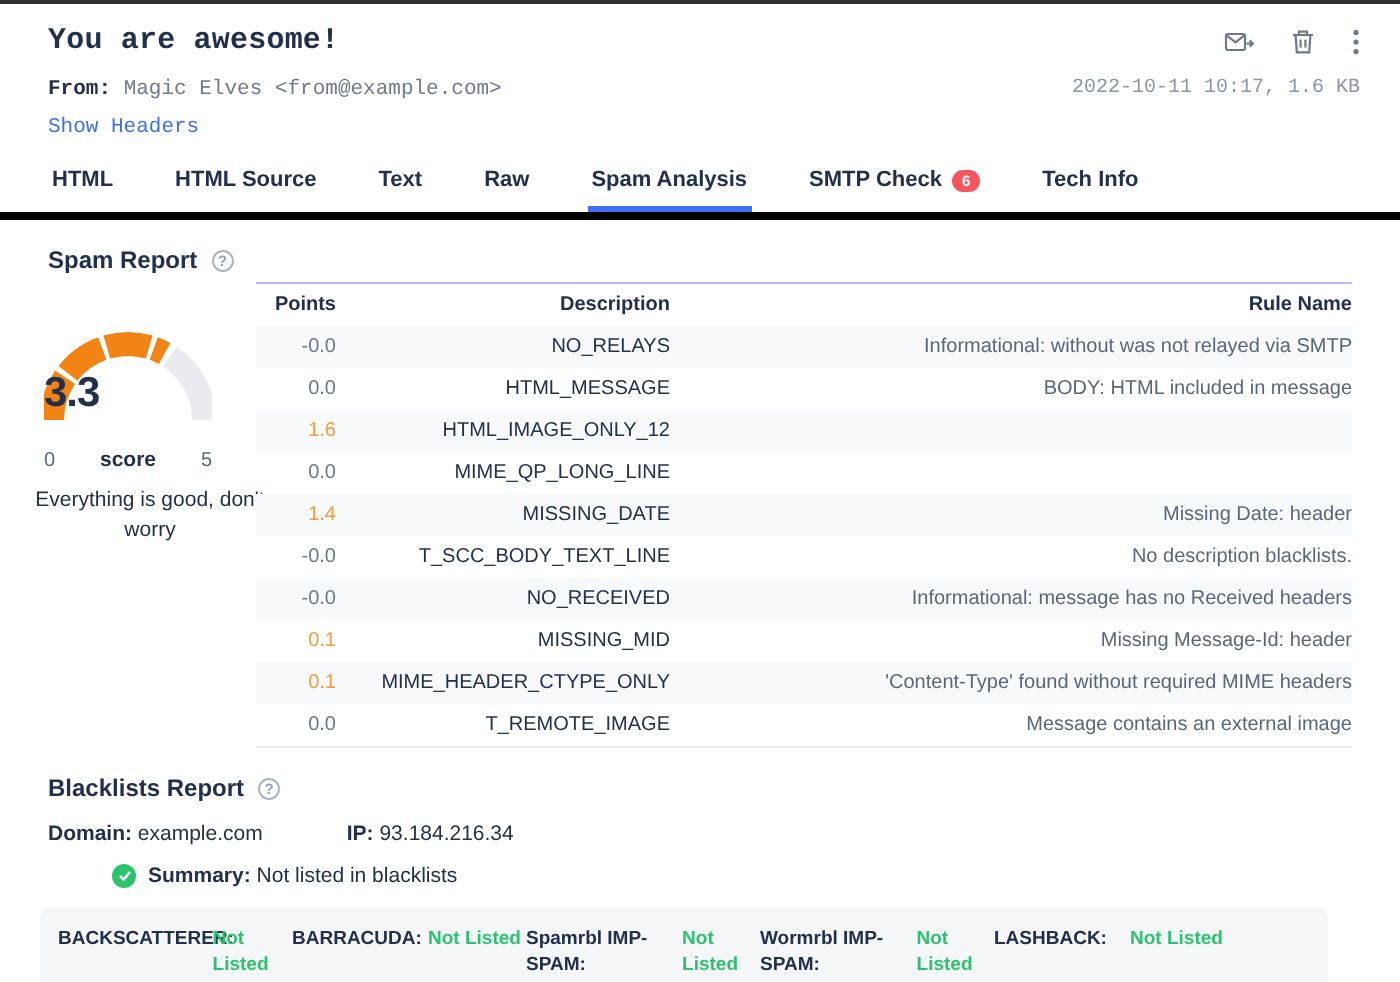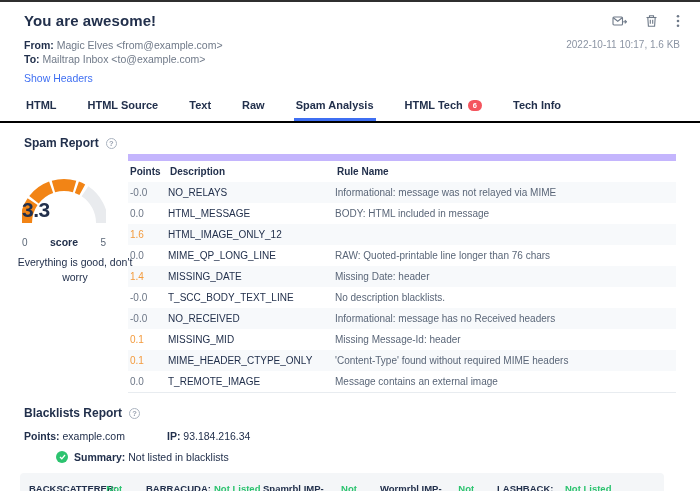--- a/index.html
+++ b/index.html
@@ -1,33 +1,33 @@
 <!DOCTYPE html>
 <html><head>
 <meta charset="utf-8">
 <style>
   * { margin:0; padding:0; box-sizing:border-box; }
   body { background:#ffffff; font-family:"Liberation Sans","DejaVu Sans",sans-serif; }
   .page { width:700px; height:491px; background:#fff; position:relative; overflow:hidden; border-top:2px solid #2f2f2f; }
 
   
-  .email-header { padding:10px 16px 0 24px; }
+  .email-header { padding:10px 16px 0 24px;font-family:Liberation Mono, monospace; }
   .title-row { display:flex; justify-content:space-between; align-items:flex-start; }
   .subject { font-size:15px; font-weight:700; color:#22304c; letter-spacing:.1px; }
   .actions { display:flex; gap:18px; align-items:center; padding-top:2px; padding-right:4px; }
   .actions svg { display:block; cursor:pointer; }
 
   .meta-row { display:flex; justify-content:space-between; margin-top:9px;gap:28px; }
   .addr-line { font-size:10.5px; color:#707a89; line-height:14px; }
   .addr-label { font-weight:700; color:#22304c; }
   .date { font-size:10px; color:#8b94a3; padding-right:4px; margin-top:1px; }
   .show-headers { font-size:10.5px; color:#3f6ff2; margin-top:6px; display:inline-block; cursor:pointer; }
 
   
-  .tabs { margin-top:5px; padding:0 24px; border-bottom:2px solid #000000; display:flex; }
+  .tabs { margin-top:5px; padding:0 24px; border-bottom:4px solid #000000; display:flex; }
   .tab { font-size:11px; font-weight:700; color:#22304c; padding:8px 2px 7px; margin-right:27px;
          border-bottom:3px solid transparent; cursor:pointer; display:flex; align-items:center; }
   .tab.active { border-bottom-color:#3f6ff2; }
   .tab-badge { background:#f4555e; color:#fff; font-size:7.5px; font-weight:700; border-radius:8px;
                padding:1px 5px; margin-left:5px; line-height:9px; }
 
   
   .content { padding:13px 24px 0; }
   .section-title-row { display:flex; align-items:center; gap:7px; }
   .section-title { font-size:12px; font-weight:700; color:#22304c; }
@@ -42,21 +42,21 @@
   .gauge-wrap { position:relative; width:84px; margin-left:-2px; }
   .gauge-score { position:absolute; left:0; right:0; top:31px; 
                  font-size:21px; font-weight:800; color:#22304c; letter-spacing:-.5px; }
   .gauge-axis { width:84px; margin-left:-2px; display:flex; justify-content:space-between; align-items:baseline; margin-top:3px; }
   .gauge-min,.gauge-max { font-size:10px; color:#5c6878; }
   .gauge-score-label { font-size:10.5px; font-weight:700; color:#22304c; }
   .gauge-message { width:118px; margin-left:-8px; margin-top:7px; text-align:center;
                    font-size:10.5px; color:#22304c; line-height:1.4; }
 
   
-  .rule-table { flex:1; border-top:7px solid #c4b5fd; border-bottom:1px solid #e8ecf0; }
+  .rule-table { flex:1; border-top:1px solid #c4b5fd; border-bottom:1px solid #e8ecf0;text-align:right; }
   .t-head, .t-row { display:grid; grid-template-columns:40px 167px 1fr; align-items:center; }
   .t-head { height:21px; }
   .t-head span { font-size:10px; font-weight:700; color:#22304c; padding-left:2px; }
   .t-row { height:21px; }
   .t-row.stripe { background:#f7f9fb; }
   .t-points { font-size:10px; color:#6c7686; padding-left:2px; }
   .t-points.hl { color:#f39b3e; }
   .t-rule { font-size:10px; color:#22304c; }
   .t-desc { font-size:10px; color:#5a6678; }
 
@@ -115,24 +115,20 @@
             </svg>
         </span>
       </div>
     </div>
     <div class="meta-row">
       <div>
         <div class="addr-line">
           <span class="addr-label">From:</span>
           <span>Magic Elves &lt;from@example.com&gt;</span>
         </div>
-        <div class="addr-line">
-          <span class="addr-label">To:</span>
-          <span>Mailtrap Inbox &lt;to@example.com&gt;</span>
-        </div>
       </div>
       <div class="date">2022-10-11 10:17, 1.6 KB</div>
     </div>
     <span class="show-headers">Show Headers</span>
   </div>
 
   <nav class="tabs" id="tabs-bar">
       <span class="tab">
         <span>HTML</span>
       </span>
@@ -142,21 +138,21 @@
       <span class="tab">
         <span>Text</span>
       </span>
       <span class="tab">
         <span>Raw</span>
       </span>
       <span class="tab active">
         <span>Spam Analysis</span>
       </span>
       <span class="tab">
-        <span>HTML Tech</span>
+        <span>SMTP Check</span>
         <span class="tab-badge">6</span>
       </span>
       <span class="tab">
         <span>Tech Info</span>
       </span>
     </nav>
 
   <div class="content">
 
     <section>
@@ -187,35 +183,34 @@
         <div class="rule-table">
           <div class="t-head">
             <span>Points</span>
             <span>Description</span>
             <span>Rule Name</span>
           </div>
           <div id="rules-body">
               <div class="t-row stripe">
                 <span class="t-points">-0.0</span>
                 <span class="t-rule">NO_RELAYS</span>
-                <span class="t-desc">Informational: message was not relayed via MIME</span>
+                <span class="t-desc">Informational: without was not relayed via SMTP</span>
               </div>
               <div class="t-row">
                 <span class="t-points">0.0</span>
                 <span class="t-rule">HTML_MESSAGE</span>
                 <span class="t-desc">BODY: HTML included in message</span>
               </div>
               <div class="t-row stripe">
                 <span class="t-points hl">1.6</span>
                 <span class="t-rule">HTML_IMAGE_ONLY_12</span>
               </div>
               <div class="t-row">
                 <span class="t-points">0.0</span>
                 <span class="t-rule">MIME_QP_LONG_LINE</span>
-                <span class="t-desc">RAW: Quoted-printable line longer than 76 chars</span>
               </div>
               <div class="t-row stripe">
                 <span class="t-points hl">1.4</span>
                 <span class="t-rule">MISSING_DATE</span>
                 <span class="t-desc">Missing Date: header</span>
               </div>
               <div class="t-row">
                 <span class="t-points">-0.0</span>
                 <span class="t-rule">T_SCC_BODY_TEXT_LINE</span>
                 <span class="t-desc">No description blacklists.</span>
@@ -244,21 +239,21 @@
         </div>
       </div>
     </section>
 
     <section class="blacklists">
       <div class="section-title-row">
         <span class="section-title">Blacklists Report</span>
         <span class="help-icon">?</span>
       </div>
       <div class="domain-row">
-        <span><b>Points:</b> <span>example.com</span></span>
+        <span><b>Domain:</b> <span>example.com</span></span>
         <span><b>IP:</b> <span>93.184.216.34</span></span>
       </div>
       <div class="summary-row">
         <span class="check-icon">
           <svg width="7" height="6" viewBox="0 0 7 6">
               <path d="M1 3 L2.8 4.8 L6 1" fill="none" stroke="#fff" stroke-width="1.3"></path>
             </svg>
         </span>
         <span><span class="summary-label">Summary:</span> <span>Not listed in blacklists</span></span>
       </div>

